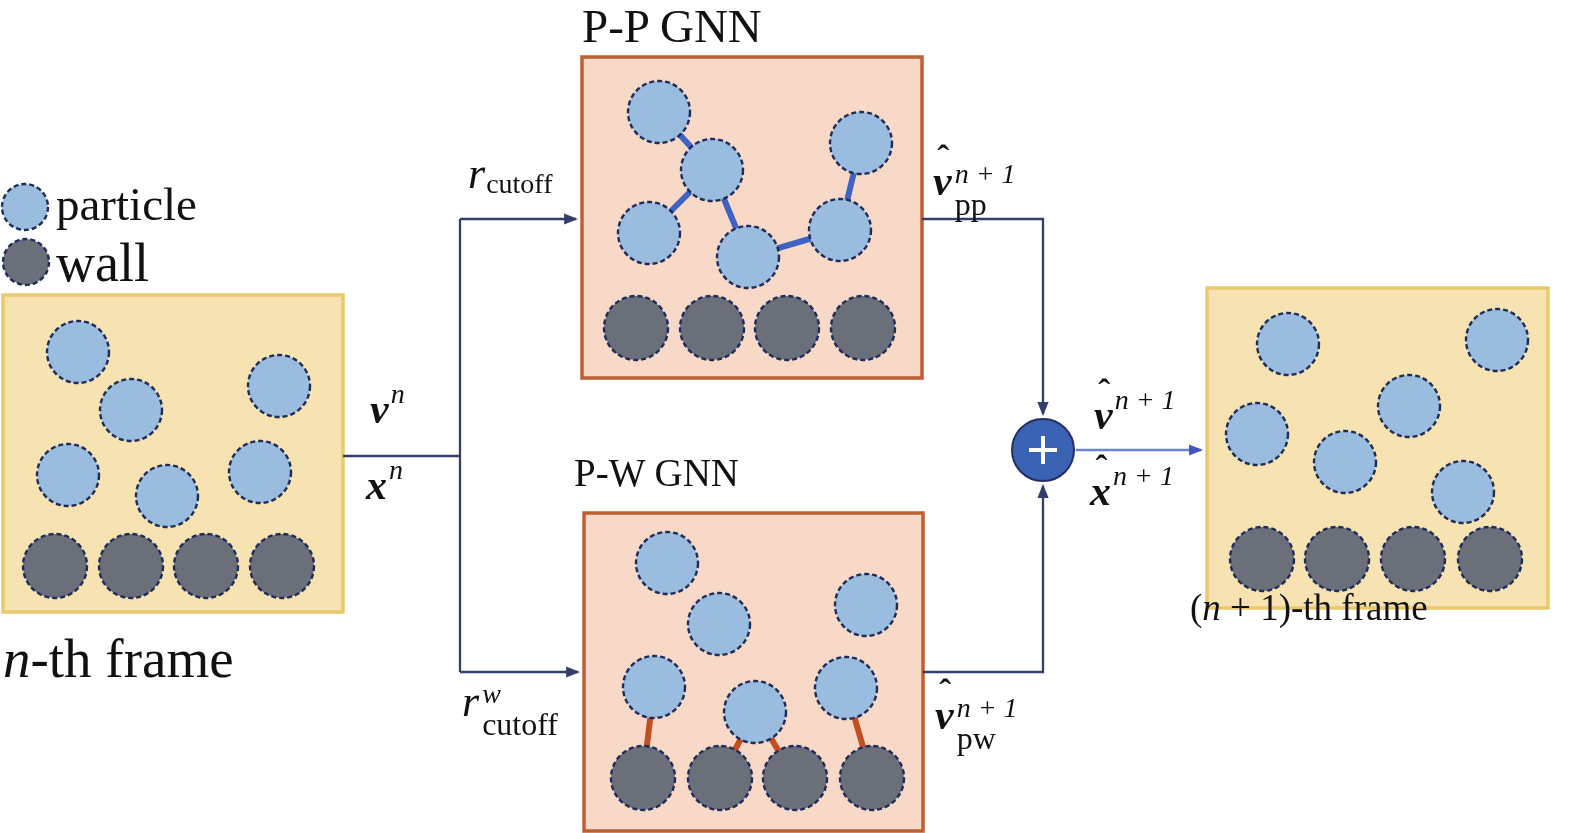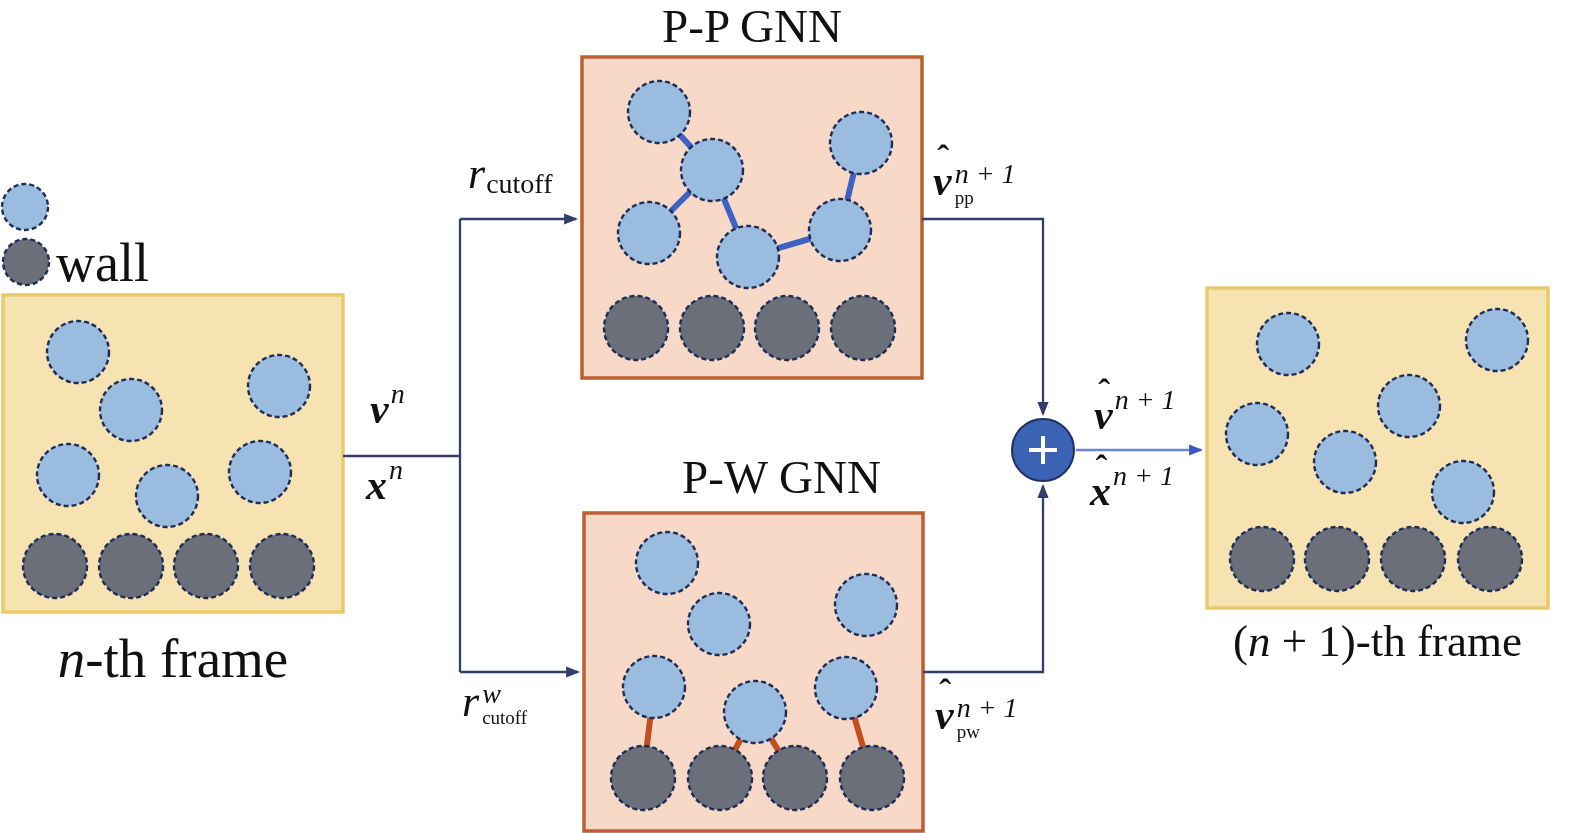--- a/index.html
+++ b/index.html
@@ -1,31 +1,31 @@
 <!DOCTYPE html>
 <html><head>
 <meta charset="utf-8">
 <style>
   html,body{margin:0;padding:0;background:#fff;}
   #canvas{position:relative;width:1575px;height:833px;background:#ffffff;overflow:hidden;
           font-family:"Liberation Serif",serif;color:#111;}
   #diagram-svg{position:absolute;left:0;top:0;width:1575px;height:833px;}
   .txt{position:absolute;white-space:nowrap;line-height:1.05;}
-  .center{text-align:center;}
+  .center{}
   .it{font-style:italic;}
   
   .mrow{position:absolute;display:flex;align-items:flex-start;white-space:nowrap;}
   .bi{font-style:italic;font-weight:bold;font-size:42px;line-height:1;}
   .ri{font-style:italic;font-size:44px;line-height:1;}
   .hat-holder{position:relative;display:inline-block;}
   .hat{position:absolute;left:50%;transform:translateX(-42%);top:-20px;
        font-size:36px;font-weight:bold;line-height:1;}
   .stack{display:inline-flex;flex-direction:column;margin-left:3px;line-height:1.0;}
   .ssup{font-size:28px;font-style:italic;}
-  .ssub{font-size:19px;font-style:normal;}
+  .ssub{font-size:32px;font-style:normal;}
   .sup1{font-size:28px;font-style:italic;position:relative;top:-10px;margin-left:2px;}
   .dsub{font-size:28px;position:relative;top:16px;margin-left:1px;}
 </style>
 </head>
 <body>
 
 <div id="canvas">
 
   <svg id="diagram-svg">
       <defs>
@@ -96,29 +96,30 @@
       <polyline points="460,219 576,219" fill="none" stroke="#333e6d" stroke-width="2.3" marker-end="url(#mk-arrow)"></polyline>
       <polyline points="460,672 578,672" fill="none" stroke="#333e6d" stroke-width="2.3" marker-end="url(#mk-arrow)"></polyline>
       <polyline points="922,219 1043,219 1043,414" fill="none" stroke="#333e6d" stroke-width="2.3" marker-end="url(#mk-arrow)"></polyline>
       <polyline points="923,672 1043,672 1043,486" fill="none" stroke="#333e6d" stroke-width="2.3" marker-end="url(#mk-arrow)"></polyline>
       <polyline points="1076,450 1201,450" fill="none" stroke="#6a85d8" stroke-width="2.3" marker-end="url(#mk-out_arrow)"></polyline>
       <circle cx="1043" cy="450" r="31" fill="#3a63b3" stroke="#222f63" stroke-width="2"></circle>
       <line x1="1029" y1="450" x2="1057" y2="450" stroke="#ffffff" stroke-width="4"></line>
       <line x1="1043" y1="436" x2="1043" y2="464" stroke="#ffffff" stroke-width="4"></line>
     </svg>
 
+  <div class="txt" style="left:56px;top:180px;font-size:47px">particle</div>
   <div class="txt" style="left:56px;top:235px;font-size:54px">wall</div>
 
   <div class="txt center" style="left:582px;top:2px;width:340px;font-size:47px">P-P GNN</div>
-  <div class="txt center" style="left:612px;top:453px;width:339px;font-size:47px">P-W GNN</div>
+  <div class="txt center" style="left:574px;top:453px;width:339px;font-size:39px">P-W GNN</div>
 
   <div class="txt center" style="left:3px;top:630px;width:340px;font-size:55px">
     <span class="it">n</span><span>-th frame</span>
   </div>
-  <div class="txt center" style="left:1190px;top:618px;width:375px;font-size:45px">
+  <div class="txt center" style="left:1190px;top:589px;width:375px;font-size:37px">
     <span>(</span><span class="it">n</span><span> + 1)-th frame</span>
   </div>
 
   <div class="mrow" style="left:370px;top:388px">
     <span class="bi">v</span>
       <span class="sup1">n</span>
   </div>
   <div class="mrow" style="left:366px;top:464px">
     <span class="bi">x</span>
       <span class="sup1">n</span>

